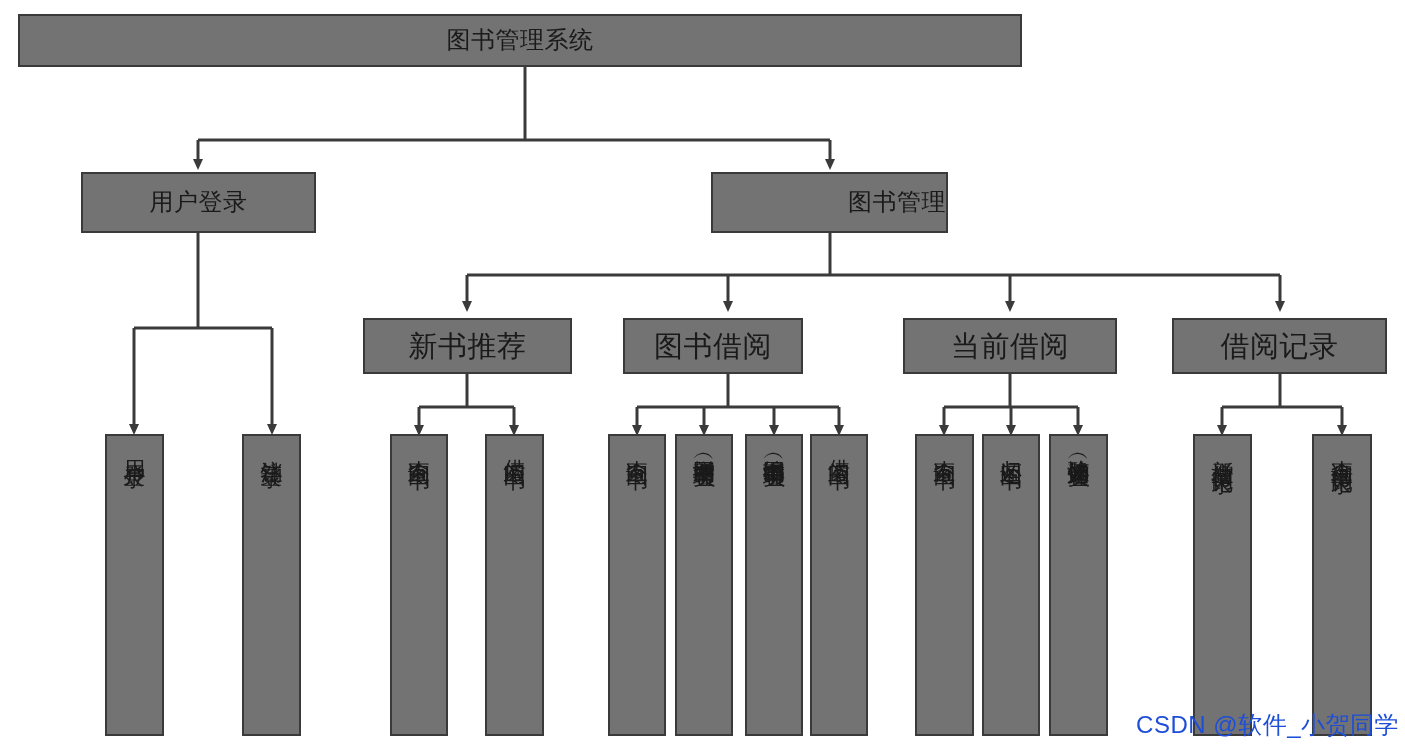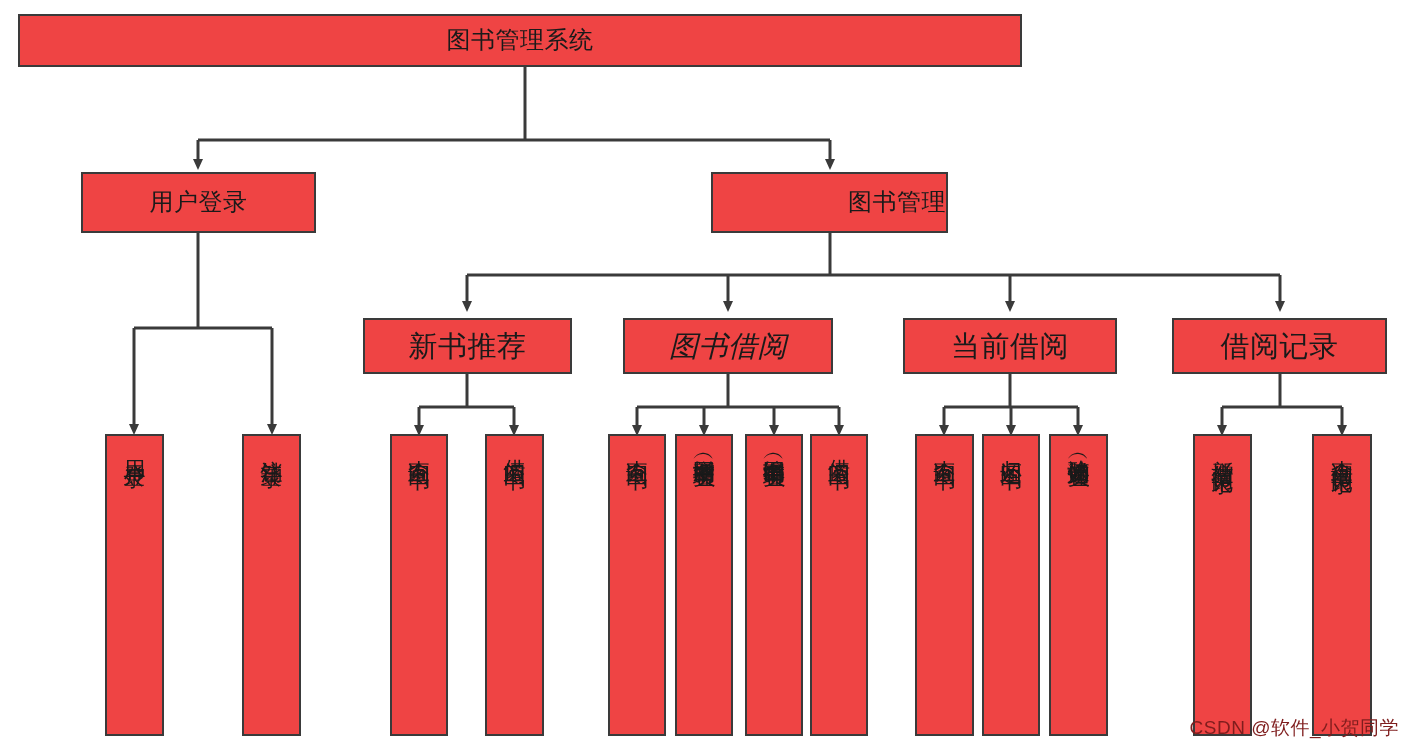--- a/index.html
+++ b/index.html
@@ -23,21 +23,21 @@
     position: absolute;
     left: 0;
     top: 0;
     width: 1405px;
     height: 747px;
     pointer-events: none;
   }
   .node {
     position: absolute;
     box-sizing: border-box;
-    background: #ef4444;
+    background: #737373;
     border: 2px solid #3a3a3a;
     display: flex;
     align-items: center;
     justify-content: center;
     color: #1a1a1a;
   }
   .node .label {
     display: block;
     text-align: center;
     line-height: 1.18;
@@ -64,22 +64,22 @@
     letter-spacing: 1px;
   }
   .node.root .label,
   .node.level2 .label {
     font-size: 24px;
   }
   .watermark {
     position: absolute;
     right: 6px;
     bottom: 6px;
-    font-size: 19px;
-    color: #7f1d1d;
+    font-size: 24px;
+    color: #1d4ed8;
     letter-spacing: 0.5px;
     white-space: nowrap;
     user-select: none;
   }
 </style>
 </head>
 <body>
 
 <div id="diagram-root">
 
@@ -140,21 +140,21 @@
   <div class="node horiz level2" style="left:81px; top:172px; width:235px; height:61px;">
     <span class="label">用户登录</span>
   </div>
   <div class="node horiz level2" style="left:711px; top:172px; width:237px; height:61px;justify-content:flex-end;">
     <span class="label">图书管理</span>
   </div>
 
   <div class="node horiz level3" style="left:363px; top:318px; width:209px; height:56px;">
     <span class="label">新书推荐</span>
   </div>
-  <div class="node horiz level3" style="left:623px; top:318px; width:210px; height:56px;font-style:italic;">
+  <div class="node horiz level3" style="left:623px; top:318px; width:180px; height:56px;">
     <span class="label">图书借阅</span>
   </div>
   <div class="node horiz level3" style="left:1172px; top:318px; width:215px; height:56px;">
     <span class="label">借阅记录</span>
   </div>
   <div class="node horiz level3" style="left:903px; top:318px; width:214px; height:56px;">
     <span class="label">当前借阅</span>
   </div>
 
   <div class="node vert" style="left:105px; top:434px; width:59px; height:302px;">

